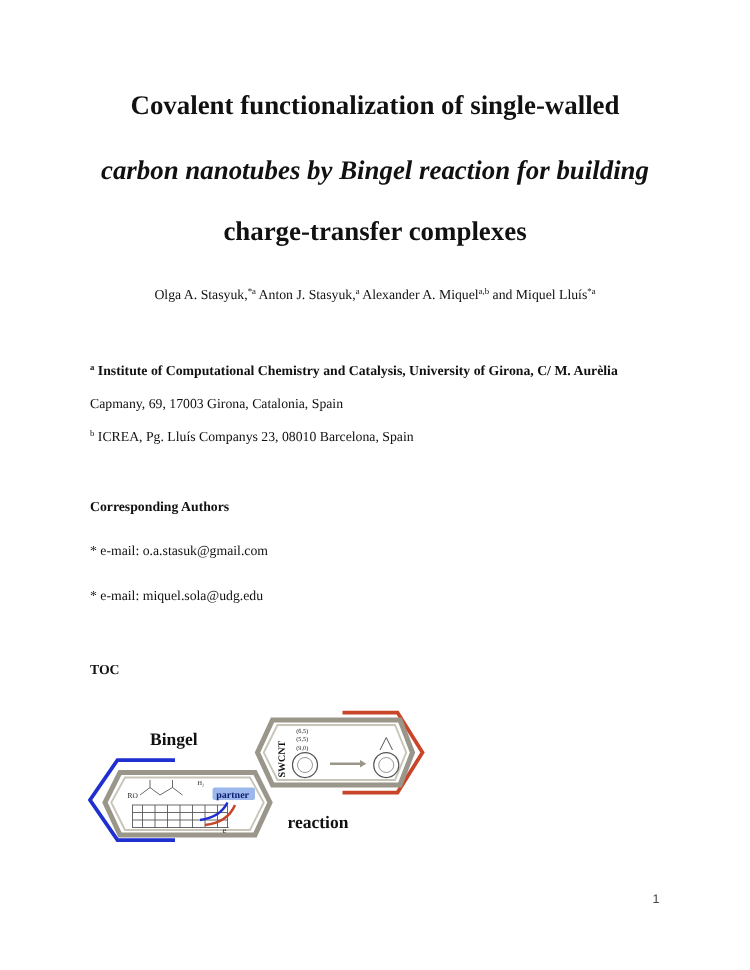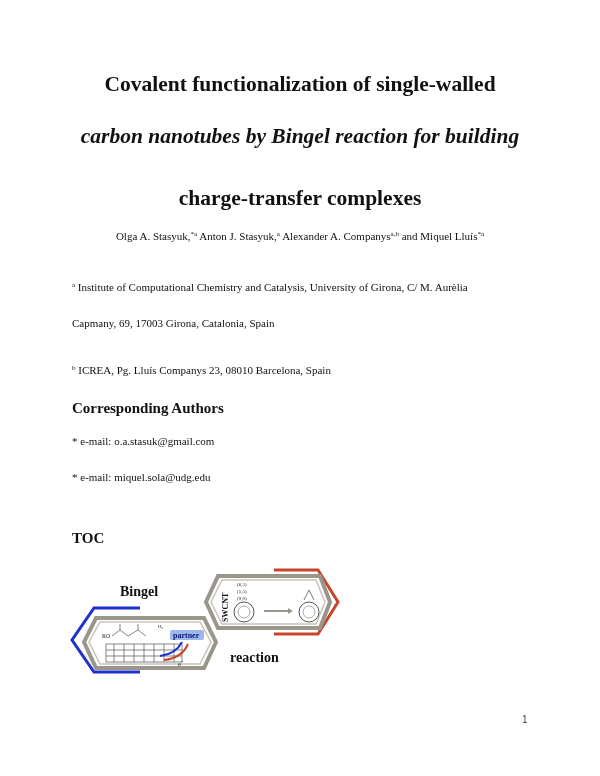--- a/index.html
+++ b/index.html
@@ -1,44 +1,44 @@
 <!DOCTYPE html>
 <html><head>
 <meta charset="utf-8">
 <style>
   html, body { margin: 0; padding: 0; background: #ffffff; }
   body { width: 600px; height: 776px; position: relative; overflow: hidden;
          font-family: "Liberation Serif", serif; color: #111; }
   .title { position: absolute; left: 0; width: 600px; text-align: center;
            font-weight: bold; font-size: 21.5px; line-height: 1; }
-  .t1 { top: 74px; } .t2 { top: 126px; font-style: italic; } .t3 { top: 188px; }
+  .t1 { top: 74px; } .t2 { top: 126px; font-style: italic; } .t3 { top: 175px; }
   .authors { position: absolute; top: 230px; left: 0; width: 600px; text-align: center;
              font-size: 11px; }
   sup { font-size: 7px; vertical-align: 4px; line-height: 0; }
   .aff { position: absolute; left: 72px; font-size: 11px; }
-  .a1 { top: 281px; } .a2 { top: 317px; } .a3 { top: 344px; margin-top: 20px; }
-  .sec { position: absolute; left: 72px; font-size: 15px; font-weight: bold; }
+  .a1 { top: 291px; font-weight: bold; } .a2 { top: 317px; } .a3 { top: 344px; }
+  .sec { position: absolute; left: 72px; font-size: 11px; font-weight: bold; }
   .corr { top: 400px; } .toc { top: 530px; }
   .email { position: absolute; left: 72px; font-size: 11px; }
   .e1 { top: 435px; text-align: center; } .e2 { top: 471px; }
   .toc-graphic { position: absolute; left: 66px; top: 566px; width: 276px; height: 112px; }
   .pagenum { position: absolute; left: 522px; top: 714px; font-family: "Liberation Sans", sans-serif;
              font-size: 10px; color: #444; }
 </style>
 </head>
 <body>
 
 <div class="title t1">Covalent functionalization of single-walled</div>
 <div class="title t2">carbon nanotubes by Bingel reaction for building</div>
 <div class="title t3">charge-transfer complexes</div>
 
 <div class="authors">
   <span>Olga A. Stasyuk,</span><sup>*a</sup>
   <span>Anton J. Stasyuk,</span><sup>a</sup>
-  <span>Alexander A. Companys</span><sup>a,b</sup>
+  <span>Alexander A. Miquel</span><sup>a,b</sup>
   <span>and Miquel Lluís</span><sup>*a</sup>
 </div>
 
 <div class="aff a1"><sup>a</sup> <span>Institute of Computational Chemistry and Catalysis, University of Girona, C/ M. Aurèlia</span></div>
 <div class="aff a2">Capmany, 69, 17003 Girona, Catalonia, Spain</div>
 <div class="aff a3"><sup>b</sup> <span>ICREA, Pg. Lluís Companys 23, 08010 Barcelona, Spain</span></div>
 
 <div class="sec corr">Corresponding Authors</div>
 <div class="email e1">* e-mail: o.a.stasuk@gmail.com</div>
 <div class="email e2">* e-mail: miquel.sola@udg.edu</div>

